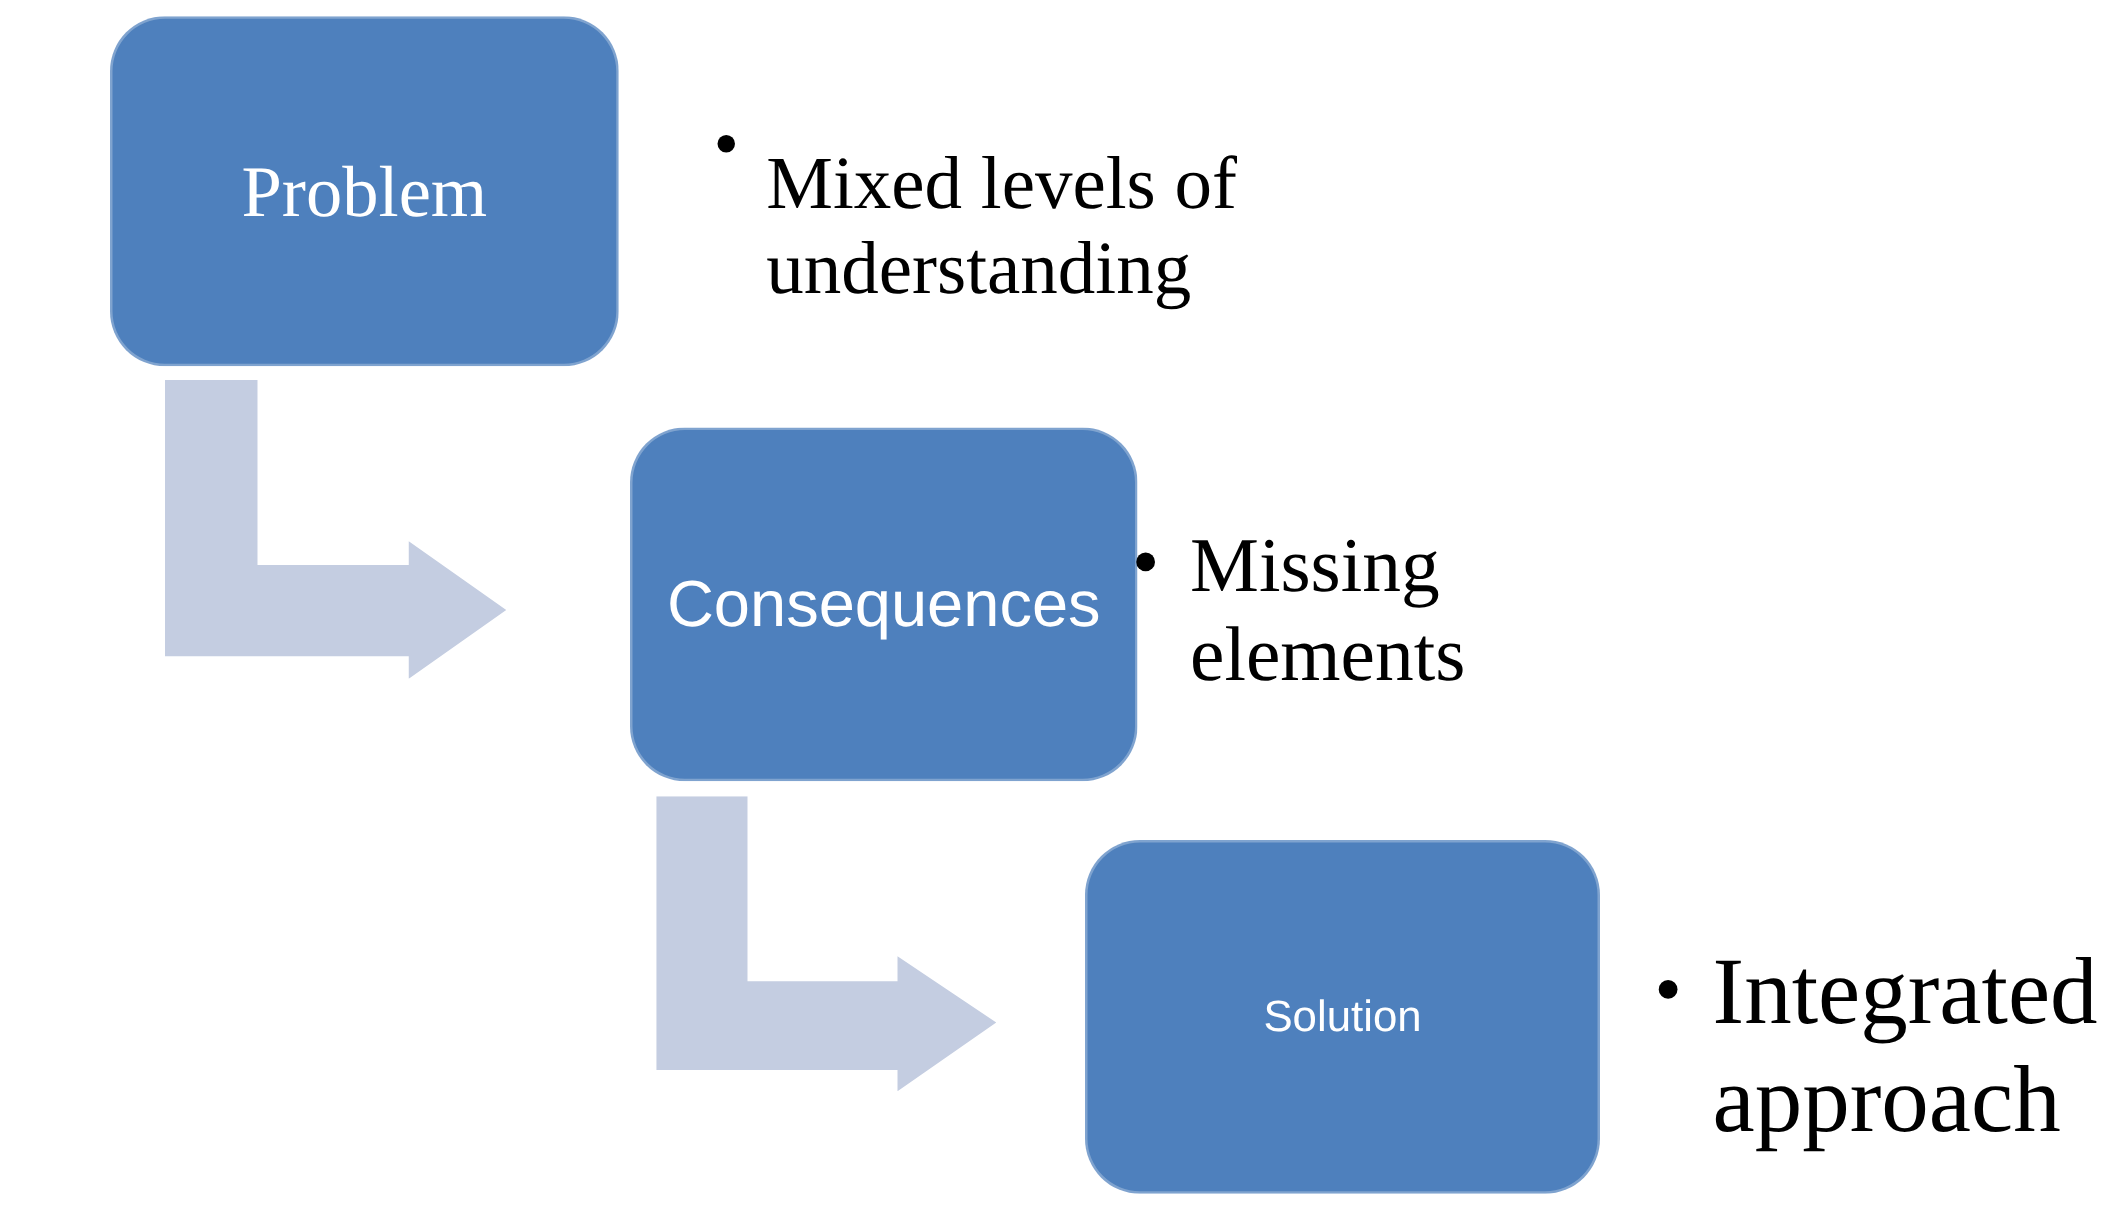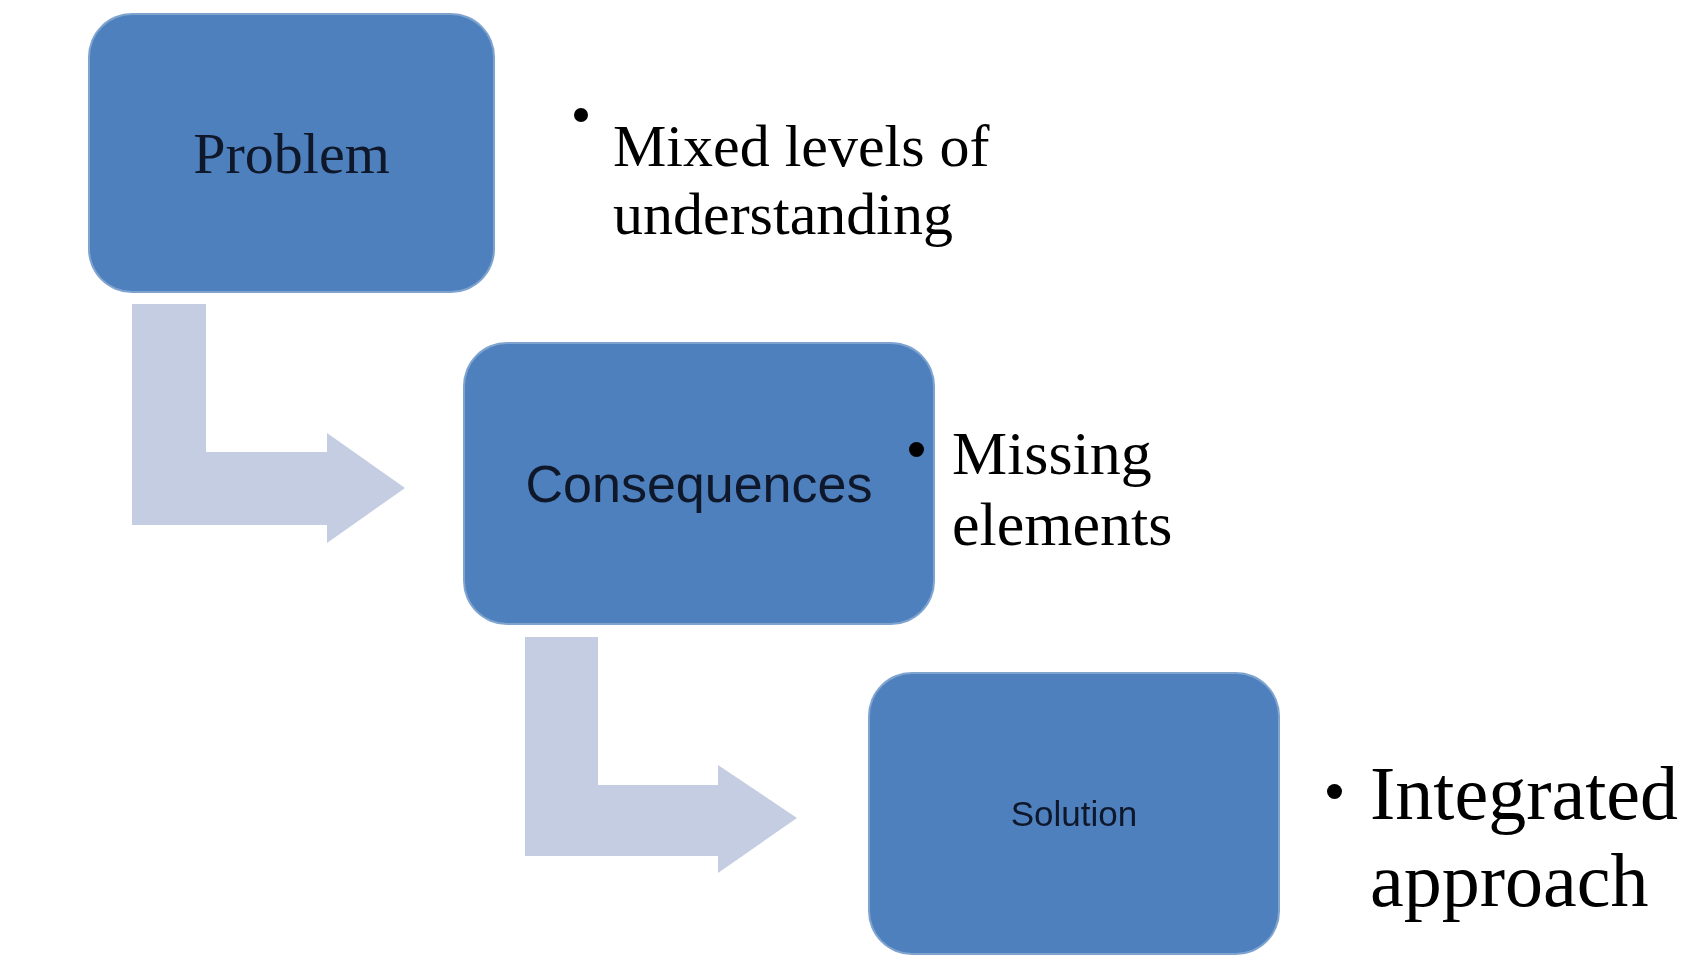--- a/index.html
+++ b/index.html
@@ -20,24 +20,24 @@
     position: absolute;
     background: #4E80BD;
     border: 2px solid rgba(255,255,255,0.28);
     box-sizing: border-box;
     border-radius: 44px;
     display: flex;
     align-items: center;
     justify-content: center;
   }
   .box1 { left: 88px;  top: 13px;  width: 407px; height: 280px; }
-  .box2 { left: 463px; top: 342px; width: 472px; height: 283px; text-align: right; }
+  .box2 { left: 504px; top: 342px; width: 406px; height: 283px; text-align: right; }
   .box3 { left: 868px; top: 672px; width: 412px; height: 283px; }
 
-  .label { color: #0f172a; white-space: nowrap; }
+  .label { color: #ffffff; white-space: nowrap; }
   .label1 { font-family: "Liberation Serif", serif; font-size: 58px; }
   .label2 { font-family: "Liberation Sans", sans-serif; font-size: 52px; }
   .label3 { font-family: Liberation Sans, sans-serif; font-size: 35px; }
 
   
   .arrow { position: absolute; display: block; }
   .arrow1 { left: 132px; top: 304px; }
   .arrow2 { left: 525px; top: 637px; }
   .arrow polygon { fill: #C4CDE1; }
 

